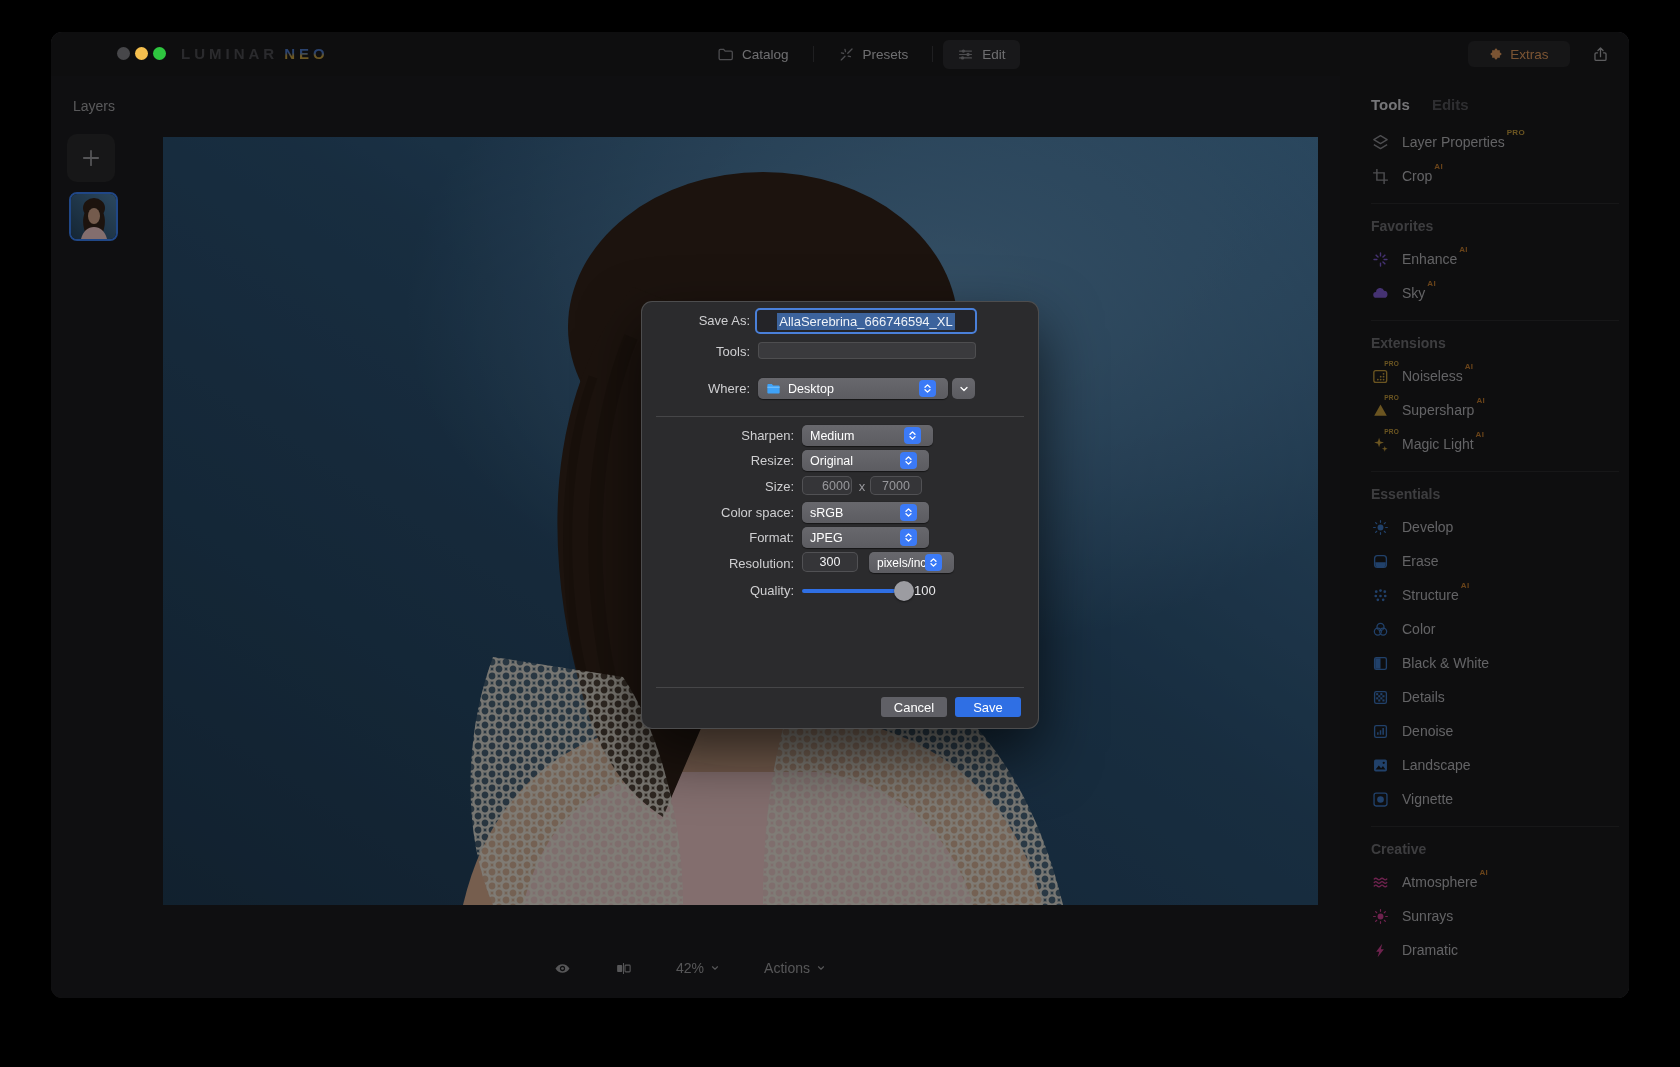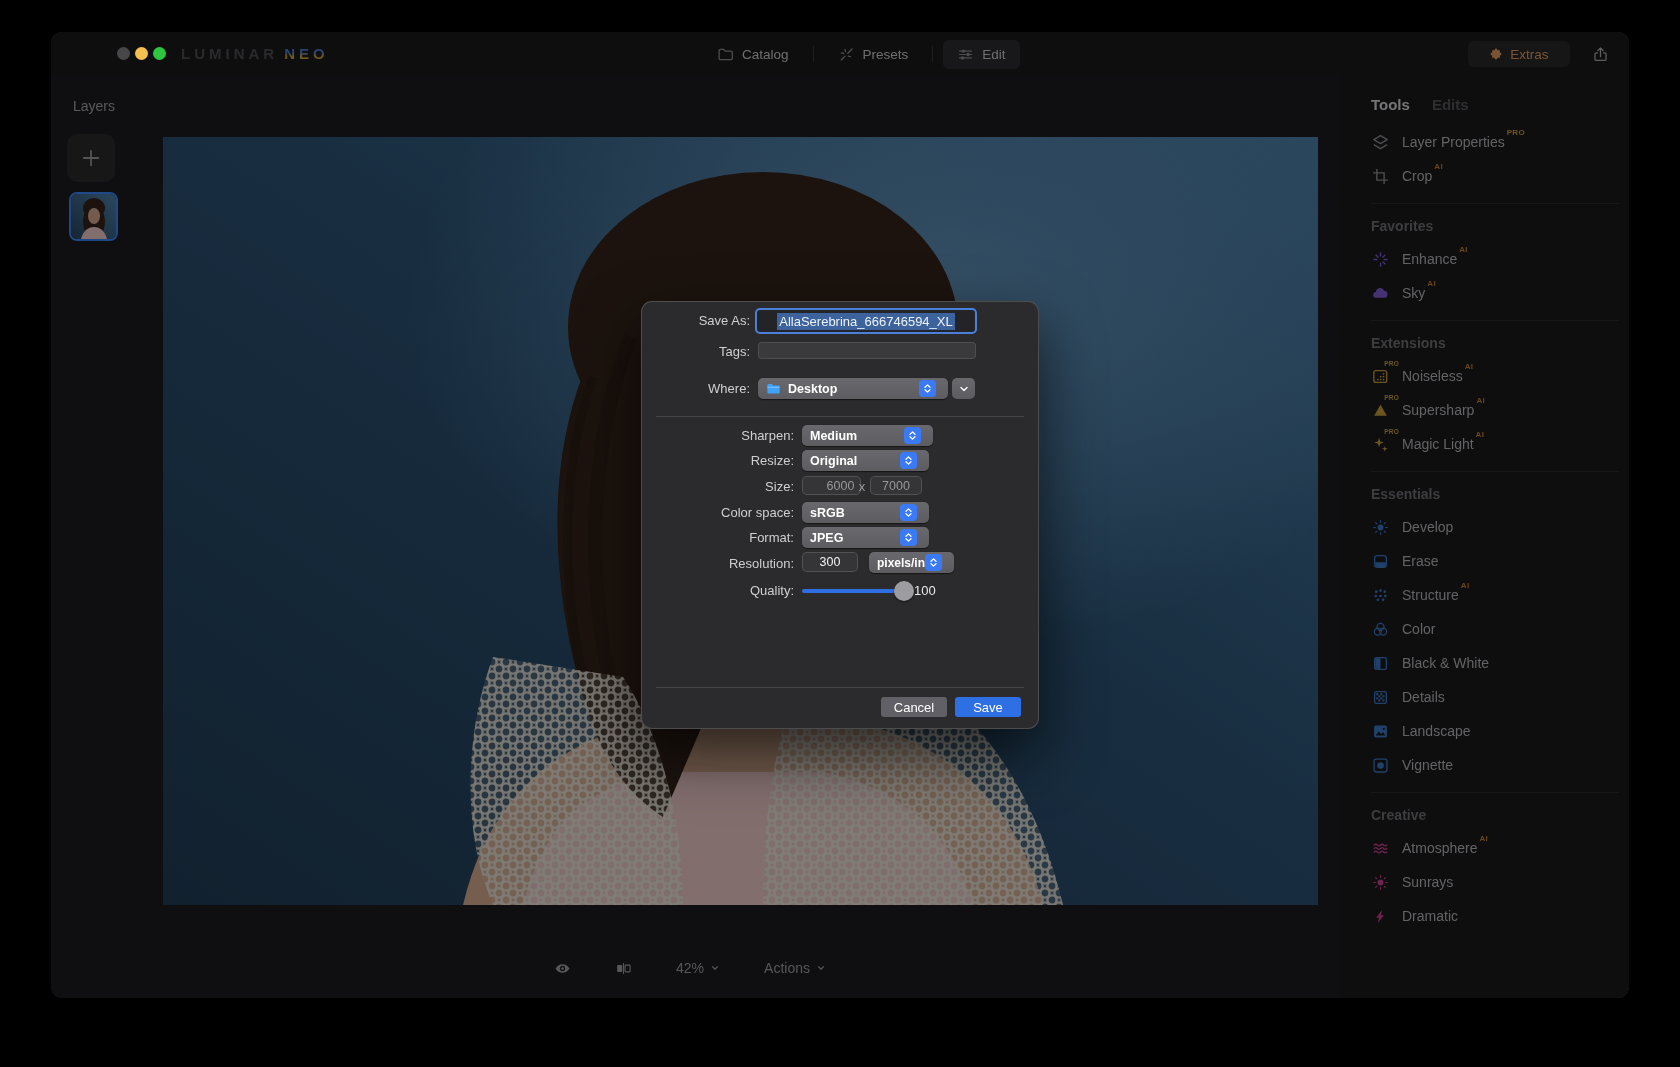--- a/index.html
+++ b/index.html
@@ -48,21 +48,21 @@
   .sb-div{height:1px;background:rgba(255,255,255,.07);margin:10px 0 2px;}
   
   .scrim{position:absolute;inset:0;background:rgba(0,0,0,.45);z-index:40;border-radius:11px;}
   
   .dialog{position:absolute;left:641px;top:301px;width:398px;height:428px;background:#2b2b2d;border:1px solid rgba(255,255,255,.16);border-radius:11px;box-shadow:0 25px 60px rgba(0,0,0,.65);z-index:60;box-sizing:border-box;font-size:13px;color:#d6d6d8;}
   .drow-label{position:absolute;text-align:right;color:#cfcfd1;}
   .field{position:absolute;box-sizing:border-box;border-radius:5px;}
   .saveas{left:113px;top:6px;width:222px;height:26px;background:#242428;border:2.5px solid #4a80d9;display:flex;align-items:center;padding:0 5px;justify-content:center;}
   .saveas span{background:#3c639c;color:#eef2f8;font-size:13px;padding:1px 2px;white-space:nowrap;}
   .tags{left:116px;top:40px;width:218px;height:17px;background:#3a3a3d;border:1px solid rgba(255,255,255,.1);border-radius:4px;}
-  .popup{position:absolute;height:21px;background:linear-gradient(#68686d,#5c5c61);border-radius:5px;display:flex;align-items:center;box-sizing:border-box;padding:0 12px 0 8px;color:#fff;font-size:12.5px;box-shadow:0 .5px 1px rgba(0,0,0,.5);font-weight:bold;}
+  .popup{position:absolute;height:21px;background:linear-gradient(#68686d,#5c5c61);border-radius:5px;display:flex;align-items:center;box-sizing:border-box;padding:0 12px 0 8px;color:#fff;font-size:12.5px;box-shadow:0 .5px 1px rgba(0,0,0,.5);}
   .popup .ptext{flex:1;white-space:nowrap;overflow:hidden;}
   .stepper{width:17px;height:17px;border-radius:4px;background:#3b7af7;display:flex;align-items:center;justify-content:center;flex:0 0 17px;}
   .stepper svg{width:11px;height:11px;}
   .wherebtn{left:310px;top:76px;width:23px;height:21px;background:linear-gradient(#68686d,#5c5c61);border-radius:5px;display:flex;align-items:center;justify-content:center;}
   .ddiv{position:absolute;left:14px;right:14px;height:1px;background:rgba(255,255,255,.13);}
   .sizefield{background:#353538;border:1px solid rgba(255,255,255,.14);color:#98989c;height:19px;display:flex;align-items:center;justify-content:center;font-size:12.5px;}
   .resfield{background:#353538;border:1px solid rgba(255,255,255,.14);color:#f2f2f4;height:20px;display:flex;align-items:center;justify-content:center;font-size:12.5px;}
   .slider{position:absolute;left:160px;top:287px;width:102px;height:4px;border-radius:2px;background:#2f6fe4;}
   .knob{position:absolute;right:-10px;top:-8px;width:20px;height:20px;border-radius:50%;background:#9c9ca1;box-shadow:0 1px 2px rgba(0,0,0,.5);}
   .qval{position:absolute;left:272px;top:281px;color:#e8e8ea;font-size:13px;}
@@ -493,20 +493,28 @@
       <span class="sb-ico blue">
           <svg>
             <use href="#i-details"></use>
           </svg>
         </span>
       <span>Details</span>
     </div>
     <div class="sb-item">
       <span class="sb-ico blue">
           <svg>
+            <use href="#i-denoise"></use>
+          </svg>
+        </span>
+      <span>Denoise</span>
+    </div>
+    <div class="sb-item">
+      <span class="sb-ico blue">
+          <svg>
             <use href="#i-landscape"></use>
           </svg>
         </span>
       <span>Landscape</span>
     </div>
     <div class="sb-item">
       <span class="sb-ico blue">
           <svg>
             <use href="#i-vignette"></use>
           </svg>
@@ -544,21 +552,21 @@
 
   <div class="scrim"></div>
 </div>
 
 <div class="dialog">
   <div class="drow-label" style="left:0;top:11px;width:108px;">Save As:</div>
   <div class="field saveas">
     <span>AllaSerebrina_666746594_XL</span>
   </div>
 
-  <div class="drow-label" style="left:0;top:42px;width:108px;">Tags:</div>
+  <div class="drow-label" style="left:0;top:42px;width:108px;">Tools:</div>
   <div class="field tags"><span></span></div>
 
   <div class="drow-label" style="left:0;top:79px;width:108px;">Where:</div>
   <div class="popup" style="left:116px;top:76px;width:190px;">
     <svg class="minifolder" viewBox="0 0 20 18">
         <use href="#i-minifolder"></use>
       </svg>
     <span class="ptext">Desktop</span>
     <span class="stepper">
         <svg viewBox="0 0 20 20">
@@ -588,21 +596,21 @@
   <div class="popup" style="left:160px;top:148px;width:127px;">
     <span class="ptext">Original</span>
     <span class="stepper">
         <svg viewBox="0 0 20 20">
           <use href="#i-updown"></use>
         </svg>
       </span>
   </div>
 
   <div class="drow-label" style="left:0;top:177px;width:152px;">Size:</div>
-  <div class="field sizefield" style="left:160px;top:174px;width:59px;padding-left:18px;">
+  <div class="field sizefield" style="left:160px;top:174px;width:50px;padding-left:18px;">
       <span>6000</span>
     </div>
   <div class="drow-label" style="left:214px;top:177px;width:12px;text-align:center;color:#98989c;">x</div>
   <div class="field sizefield" style="left:228px;top:174px;width:52px;">
       <span>7000</span>
     </div>
 
   <div class="drow-label" style="left:0;top:203px;width:152px;">Color space:</div>
   <div class="popup" style="left:160px;top:200px;width:127px;">
     <span class="ptext">sRGB</span>

